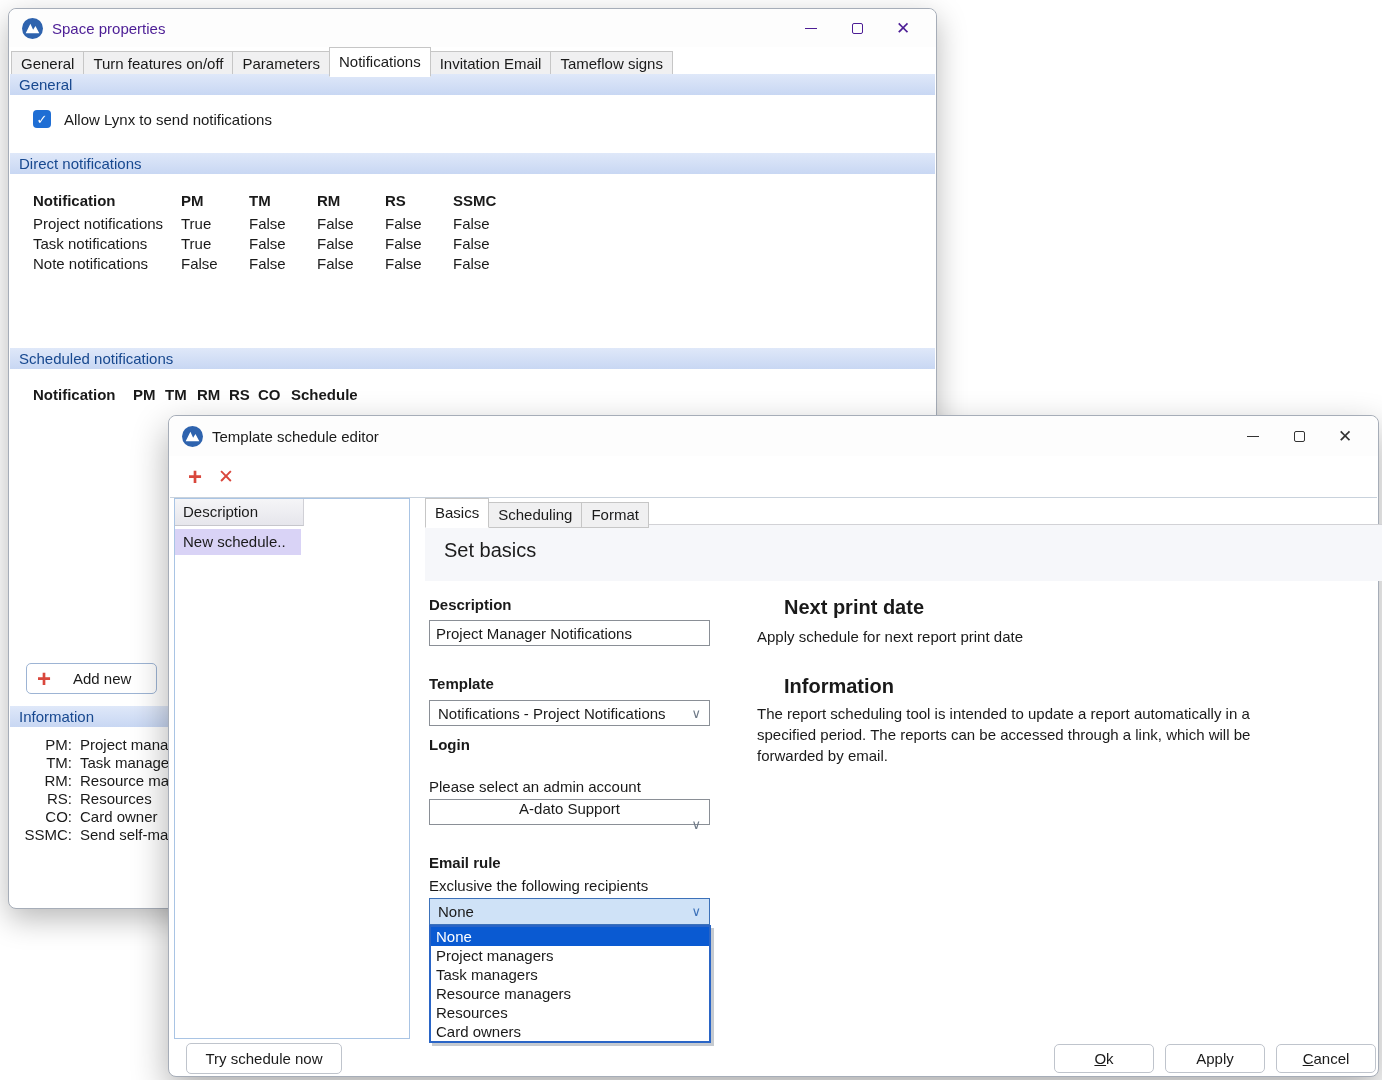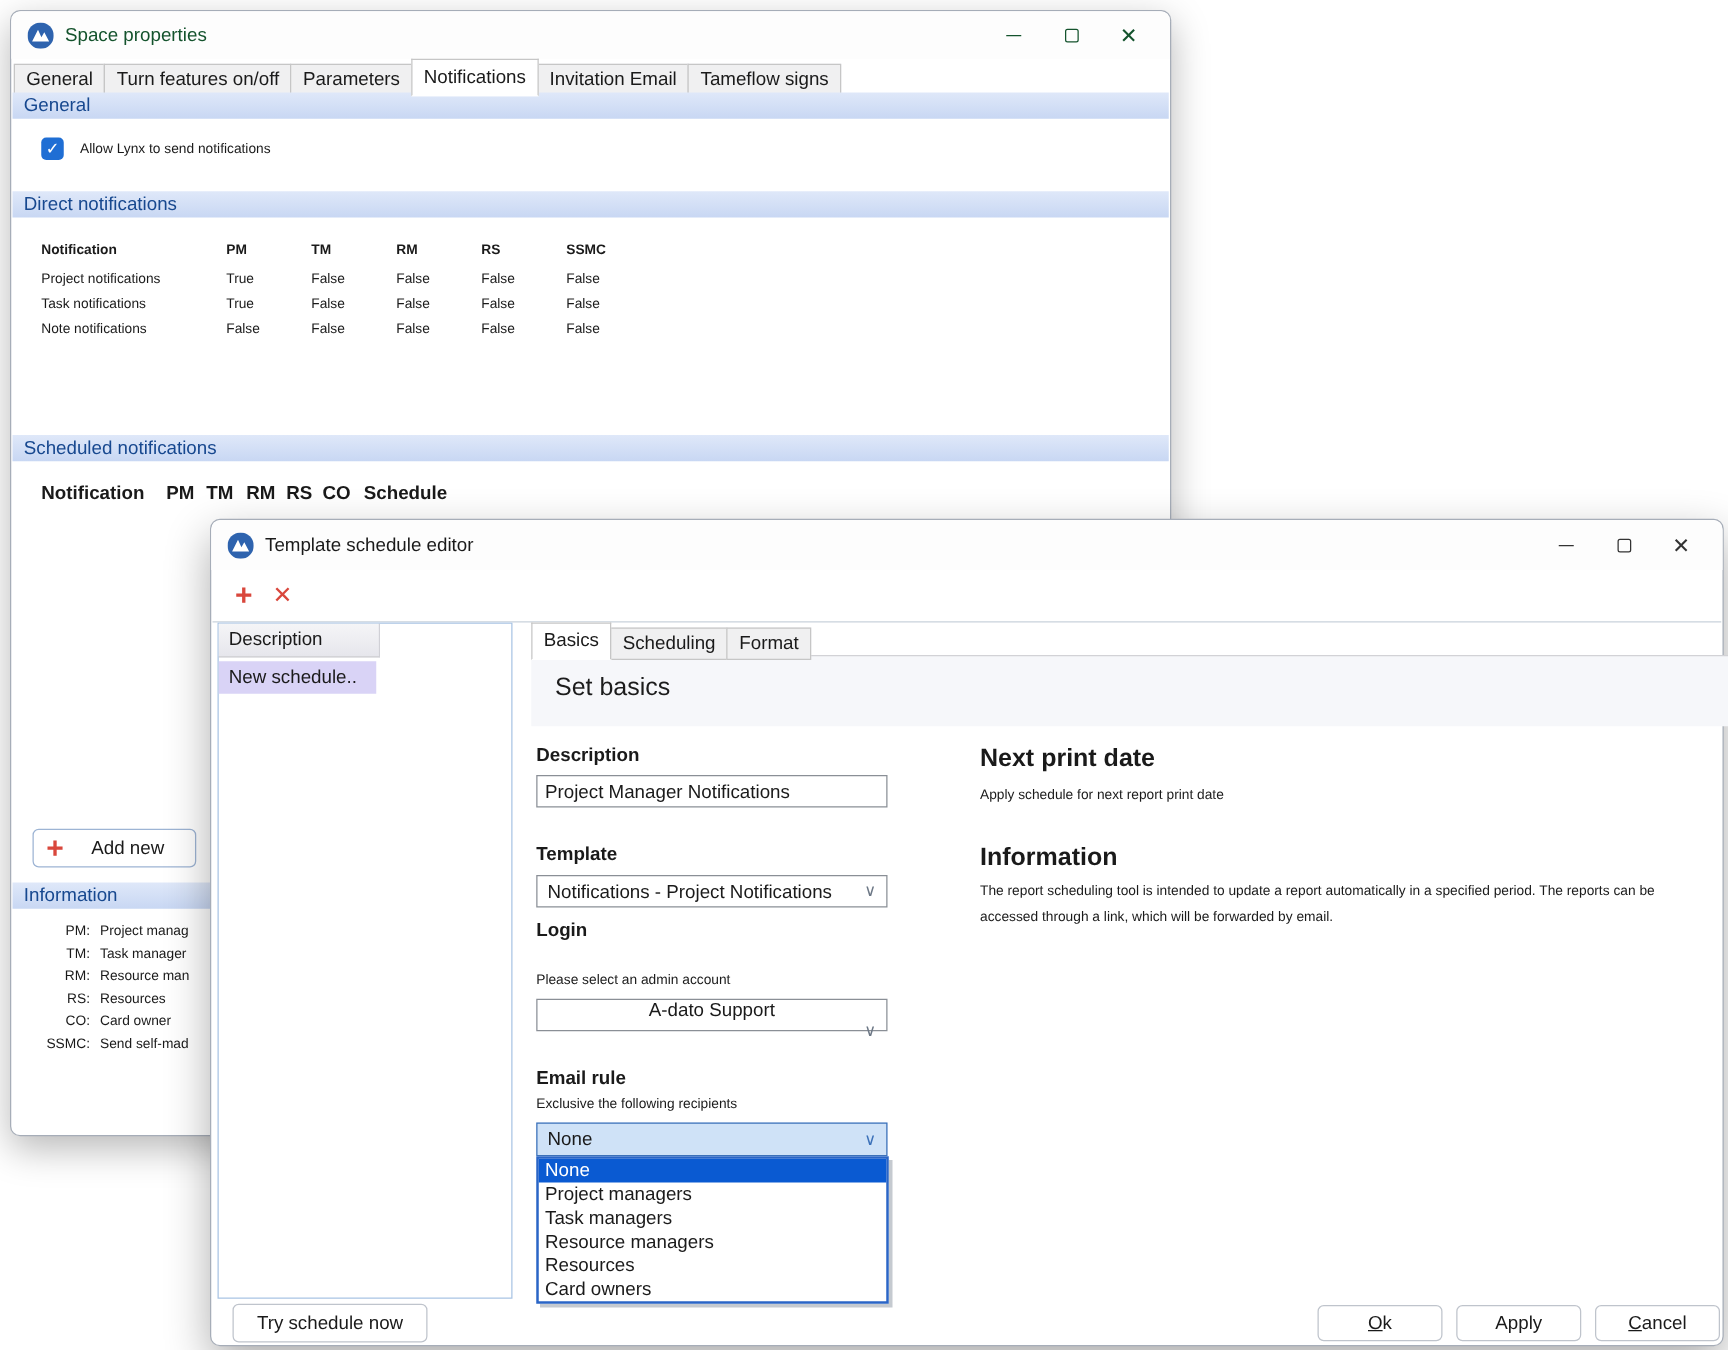--- a/index.html
+++ b/index.html
@@ -8,21 +8,21 @@
   .window { position:absolute; background:#fff; border:1px solid #a6adb8; border-radius:8px;
     box-shadow:0 10px 30px rgba(0,0,0,.28); }
   #win-space { left:8px; top:8px; width:929px; height:901px; z-index:1; }
   #win-editor { left:168px; top:415px; width:1211px; height:662px; z-index:10;
     box-shadow:0 14px 36px rgba(0,0,0,.32); }
 
   .titlebar { position:absolute; left:0; top:0; right:0; height:38px; display:flex;
     align-items:center; padding:0 10px 0 13px; border-radius:8px 8px 0 0; background:#fdfdfd; }
   #win-editor .titlebar { height:40px; }
   .title { font-size:15px; margin-left:9px; }
-  #win-space .title, #win-space .ctrl { color:#14532d; }
+  #win-space .title, #win-space .ctrl { color:#4c1d95; }
   #win-editor .title { color:#1a1a1a; }
   #win-editor .ctrl { color:#333; }
   .logo { width:21px; height:21px; flex:0 0 21px; }
   .win-controls { margin-left:auto; display:flex; }
   .ctrl { width:46px; height:32px; display:flex; align-items:center; justify-content:center; }
   .glyph-min { width:12px; border-top:1.6px solid currentColor; display:block; }
   .glyph-max { width:11px; height:11px; border:1.4px solid currentColor; border-radius:2px; display:block; }
   .glyph-close { font-size:17px; font-weight:400; line-height:1; }
 
   
@@ -31,21 +31,21 @@
     margin-right:-1px; white-space:nowrap; position:relative; }
   .tab.active { background:#fff; border-bottom-color:#fff; padding-top:5px; padding-bottom:6px; z-index:3; }
 
   
   #win-space .tabstrip { left:2px; top:38px; }
   .section-header { position:absolute; left:1px; right:1px; height:21px; line-height:21px;
     background:linear-gradient(#dfe8f9,#c8d7f3); color:#17488f; font-size:15px; padding-left:9px; }
   .checkbox-row { position:absolute; left:24px; display:flex; align-items:center; gap:13px; }
   .checkbox { width:18px; height:18px; background:#1f6ed4; border-radius:4px; color:#fff;
     font-size:13px; display:flex; align-items:center; justify-content:center; }
-  .checkbox-label, .cell, .legend-row, .hint { font-size:11px; }
+  .checkbox-label, .cell, .legend-row, .hint { font-size:15px; }
   .grid-table { position:absolute; left:24px; }
   .grid-row { display:grid; grid-template-columns:148px 68px 68px 68px 68px 80px; height:20px;
     align-items:center; }
   .grid-row.head { font-weight:bold; }
   .sched-row { position:absolute; left:24px; display:flex; font-weight:bold; font-size:15px; }
   .sched-row span:nth-child(1){width:100px;} .sched-row span:nth-child(2){width:32px;}
   .sched-row span:nth-child(3){width:32px;} .sched-row span:nth-child(4){width:32px;}
   .sched-row span:nth-child(5){width:29px;} .sched-row span:nth-child(6){width:33px;}
   .btn { background:#fff; border:1px solid #bfc4cc; border-radius:5px; font-size:15px;
     display:flex; align-items:center; justify-content:center; color:#1a1a1a; }
@@ -81,21 +81,21 @@
     background:#fff; font-size:15px; display:flex; align-items:center; padding:0 8px; }
   .select .chev { margin-left:auto; color:#6d7886; font-size:13px; }
   #email-select { height:27px; background:#cfe2f7; border:1px solid #3c71b9; }
   #email-select .chev { color:#3c71b9; }
   #email-options { position:absolute; left:260px; top:509px; width:282px; background:#fff;
     border:2px solid #2a65c6; z-index:30; box-shadow:3px 3px 0 rgba(150,158,170,.55); }
   .opt { height:19px; line-height:19px; font-size:15px; padding-left:5px; white-space:nowrap; }
   .opt.sel { background:#0a5ad2; color:#fff; }
 
   .rlabel { position:absolute; left:615px; font-size:20px; font-weight:bold; }
-  .rtext { position:absolute; left:615px; width:552px; font-size:11px; line-height:21px; }
+  .rtext { position:absolute; left:588px; width:552px; font-size:15px; line-height:21px; }
 
   #try-btn { position:absolute; left:17px; top:627px; width:156px; height:31px; }
   .dlg-btn { position:absolute; top:628px; width:100px; height:29px; }
   #ok-btn { left:885px; } #apply-btn { left:996px;text-align:right; } #cancel-btn { left:1107px; }
 </style>
 </head>
 <body>
 
 <div class="window" id="win-space">
   <div class="titlebar">

